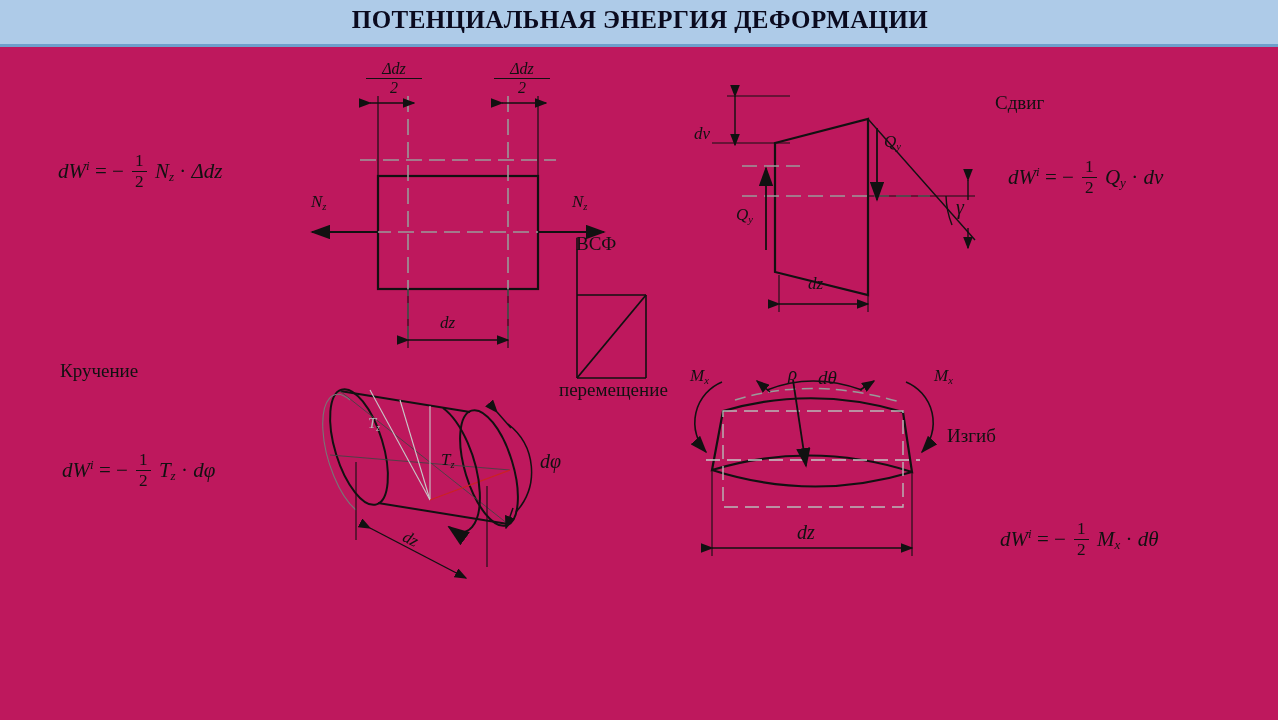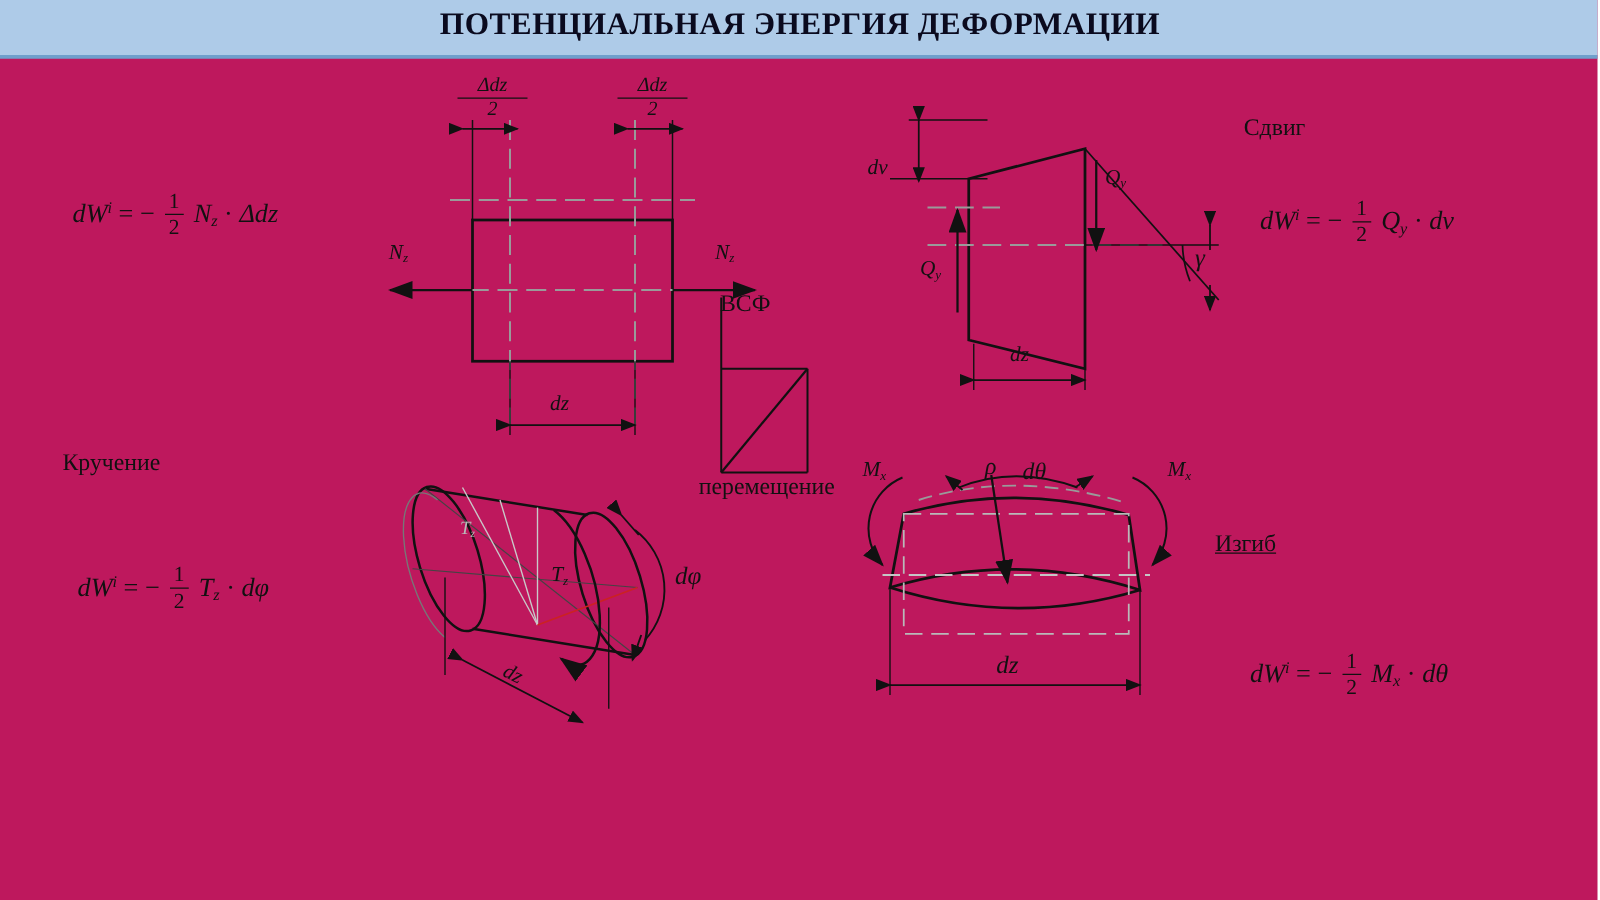--- a/index.html
+++ b/index.html
@@ -287,21 +287,21 @@
   <div class="lbl" style="left:694px; top:124px;">dv</div>
   <div class="lbl" style="left:736px; top:205px;">
     <span>Q</span><sub class="v">y</sub>
   </div>
   <div class="lbl" style="left:884px; top:132px;">
     <span>Q</span><sub class="v">y</sub>
   </div>
   <div class="lbl" style="left:956px; top:196px; font-size:20px;">γ</div>
   <div class="lbl" style="left:808px; top:274px;">dz</div>
 
-  <div class="caption" style="left:50px; top:360px;">Кручение</div>
+  <div class="caption" style="left:60px; top:360px;">Кручение</div>
   <div class="formula" style="left:62px; top:403px;">
     <span>dW</span><sup class="v">i</sup>
     <span class="up">= −</span>
     <span class="frac">
       <span class="num">1</span>
       <span class="bar"></span>
       <span class="den">2</span>
     </span>
     <span>T</span><sub class="v">z</sub>
     <span class="up">·</span>
@@ -309,21 +309,21 @@
   </div>
   <div class="lbl" style="left:368px; top:415px; color:#b9b9b9; font-size:15px;">
     <span>T</span><sub class="v">z</sub>
   </div>
   <div class="lbl" style="left:441px; top:450px;">
     <span>T</span><sub class="v">z</sub>
   </div>
   <div class="lbl" style="left:540px; top:450px; font-size:20px;">dφ</div>
   <div class="lbl" style="left:408px; top:527px; transform:rotate(26deg); transform-origin:left top;">dz</div>
 
-  <div class="caption" style="left:972px; top:425px;text-decoration:underline;">Изгиб</div>
+  <div class="caption" style="left:947px; top:425px;">Изгиб</div>
   <div class="formula" style="left:1000px; top:472px;">
     <span>dW</span><sup class="v">i</sup>
     <span class="up">= −</span>
     <span class="frac">
       <span class="num">1</span>
       <span class="bar"></span>
       <span class="den">2</span>
     </span>
     <span>M</span><sub class="v">x</sub>
     <span class="up">·</span>

